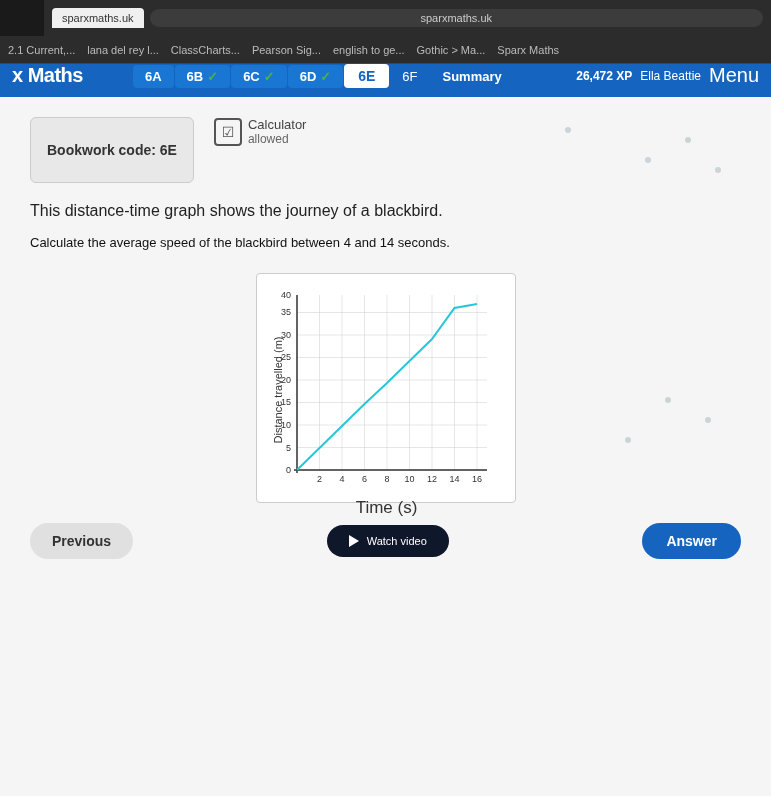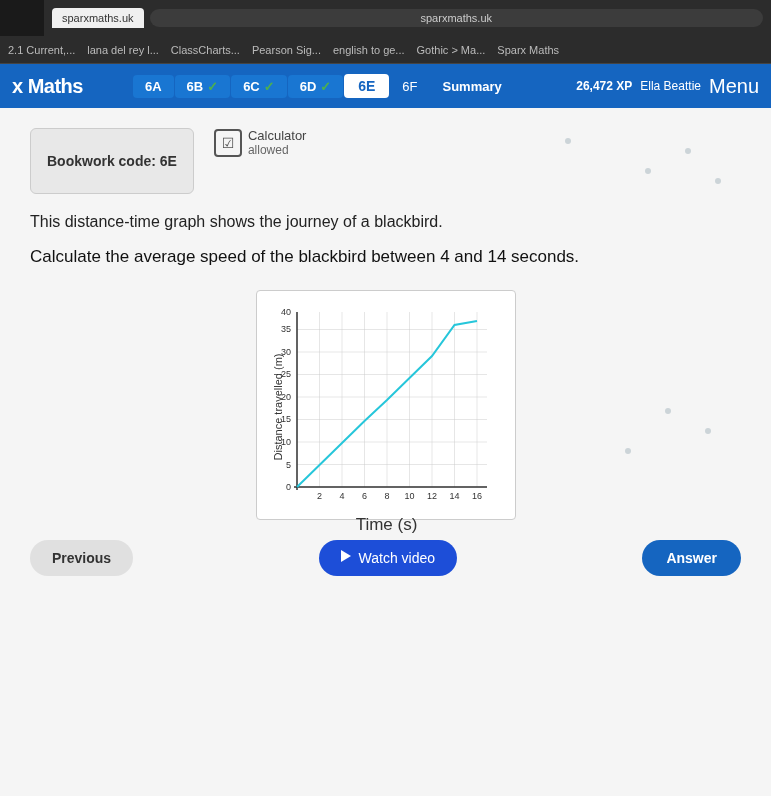--- a/index.html
+++ b/index.html
@@ -69,23 +69,23 @@
     .sparx-app {
       background: #fff;
       height: calc(796px - 64px);
       display: flex;
       flex-direction: column;
     }
 
     
     .top-nav {
       background: #1565c0;
-      height: 44px;
-      display: flex;
-      align-items: center;
+      height: 33px;
+      display: flex;
+      align-items: flex-start;
       padding: 0 12px;
       gap: 10px;
     }
     .sparx-logo {
       color: #fff;
       font-size: 20px;
       font-weight: bold;
       letter-spacing: -0.5px;
     }
     .nav-tabs {
@@ -194,21 +194,21 @@
     }
 
     
     .question-text {
       font-size: 16px;
       color: #222;
       margin-bottom: 10px;
       line-height: 1.5;
     }
     .question-text-bold {
-      font-size: 17px;
+      font-size: 13px;
       color: #111;
       margin-bottom: 20px;
       line-height: 1.5;
     }
 
     
     .graph-container {
       display: flex;
       justify-content: center;
       margin-bottom: 20px;
@@ -256,25 +256,25 @@
       background: #e0e0e0;
       border: none;
       border-radius: 20px;
       padding: 10px 22px;
       font-size: 14px;
       font-weight: bold;
       color: #333;
       cursor: pointer;
     }
     .watch-video-btn {
-      background: #1d4ed8;
+      background: #0f172a;
       border: none;
       border-radius: 20px;
       padding: 10px 22px;
-      font-size: 14px;
+      font-size: 11px;
       color: #fff;
       cursor: pointer;
       display: flex;
       gap: 8px;
     }
     .play-icon {
       display: inline-block;
       width: 0;
       height: 0;
       border-top: 6px solid transparent;

